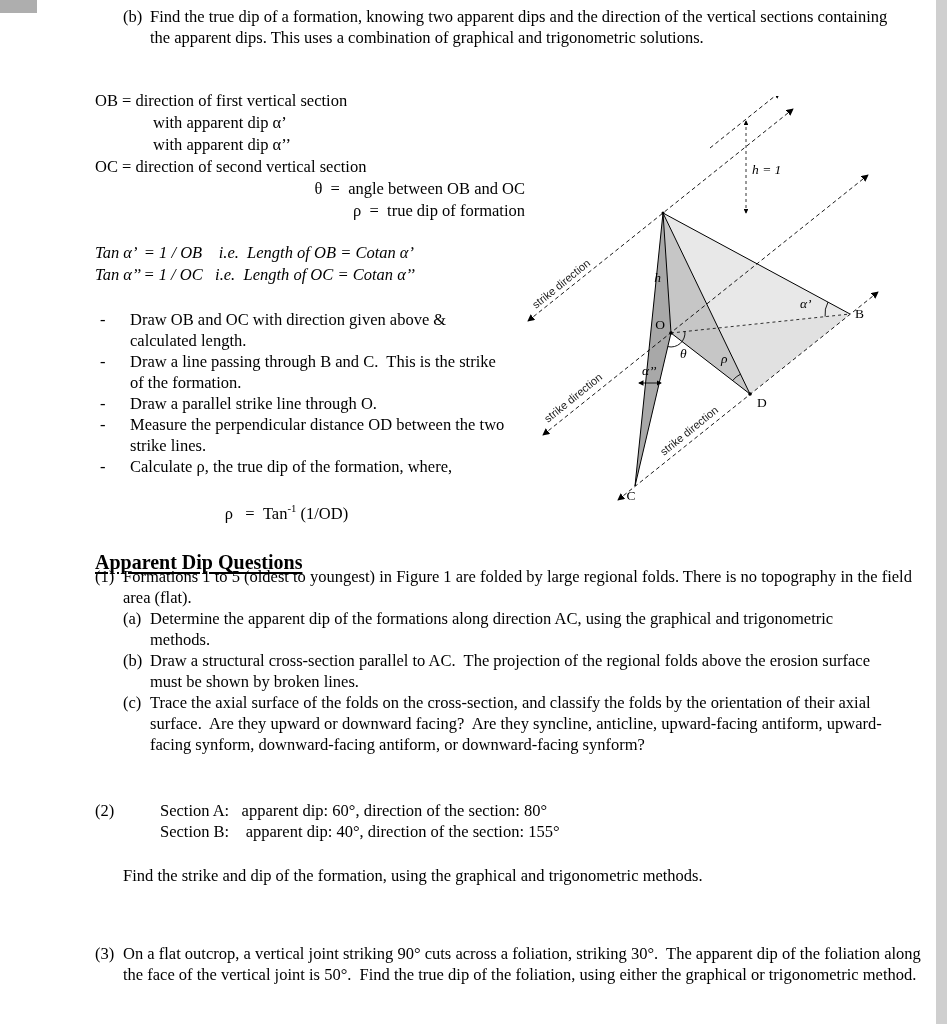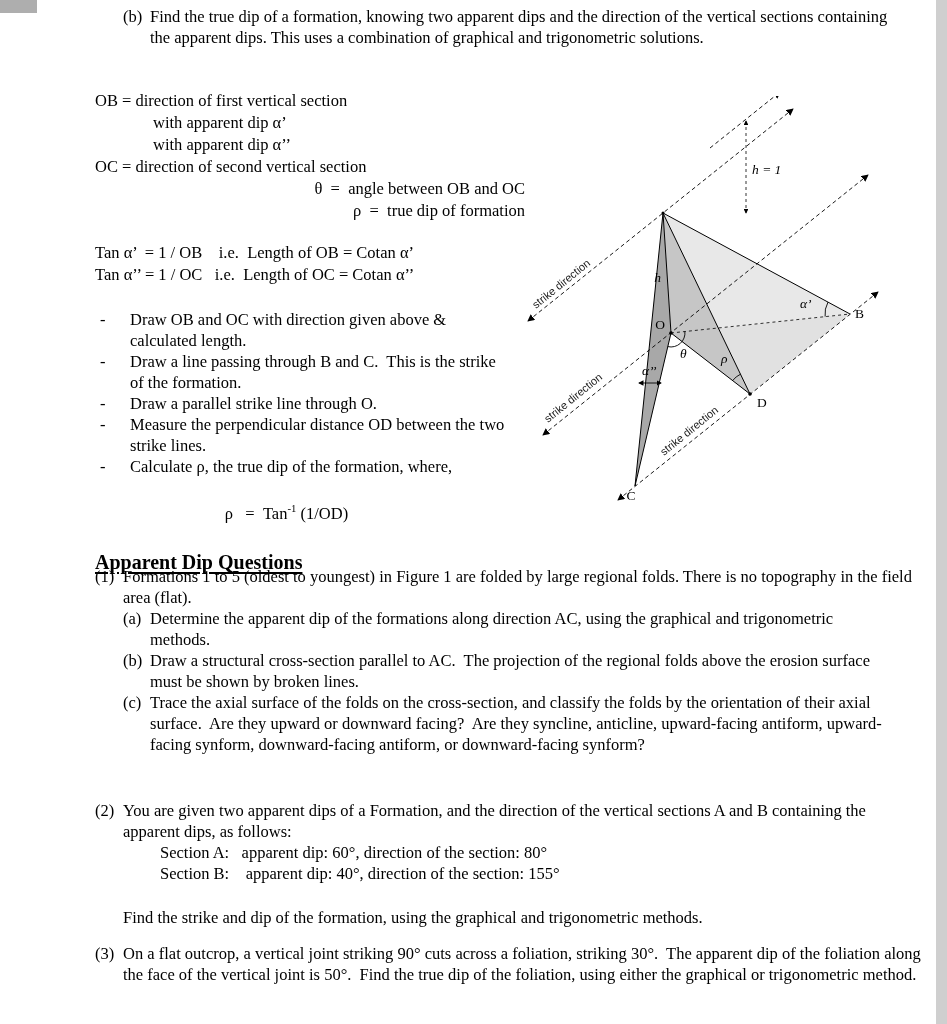--- a/index.html
+++ b/index.html
@@ -17,21 +17,21 @@
   .wraptext { white-space:pre-wrap; }
 
   #intro { left:123px; top:6px; line-height:21px; }
   #intro .num { width:27px; flex:0 0 27px; }
   #intro .txt { width:745px; }
 
   #defs { left:95px; top:90px; width:430px; line-height:22px; }
   .def-sub { padding-left:58px; }
   .def-greek { padding-left:7px;text-align:right; }
 
-  #tan { left:95px; top:242px; width:440px; line-height:22px; }
+  #tan { left:95px; top:242px; width:440px; line-height:22px;font-style:italic; }
 
   #steps { left:95px; top:309px; width:420px; line-height:21px; }
   .step { display:flex; align-items:flex-start; }
   .step .dash { width:30px; flex:0 0 30px; padding-left:5px; }
   .step .txt { width:380px; }
   .result { padding-left:105px; margin-top:0; }
   .result sup { font-size:0.65em; vertical-align:super; }
 
   #heading { left:95px; top:551px; font-size:20px; font-weight:bold;
              text-decoration:underline; text-underline-offset:3px; }
@@ -128,21 +128,20 @@
       <div class="qpart">
         <div class="pnum">(c)</div>
         <div class="ptext wraptext">Trace the axial surface of the folds on the cross-section, and classify the folds by the orientation of their axial surface.  Are they upward or downward facing?  Are they syncline, anticline, upward-facing antiform, upward-facing synform, downward-facing antiform, or downward-facing synform?</div>
       </div>
     </div>
   </div>
 
   <div id="q2" class="block question row">
     <div class="qnum">(2)</div>
     <div class="qbody">
-      <div class="qtext wraptext">You are given two apparent dips of a Formation, and the direction of the vertical sections A and B containing the apparent dips, as follows:</div>
       <div class="sections">
         <div class="pre">Section A:   apparent dip: 60°, direction of the section: 80°</div>
         <div class="pre">Section B:    apparent dip: 40°, direction of the section: 155°</div>
       </div>
       <div class="q-footer wraptext">Find the strike and dip of the formation, using the graphical and trigonometric methods.</div>
     </div>
   </div>
 
   <div id="q3" class="block question row">
     <div class="qnum">(3)</div>

